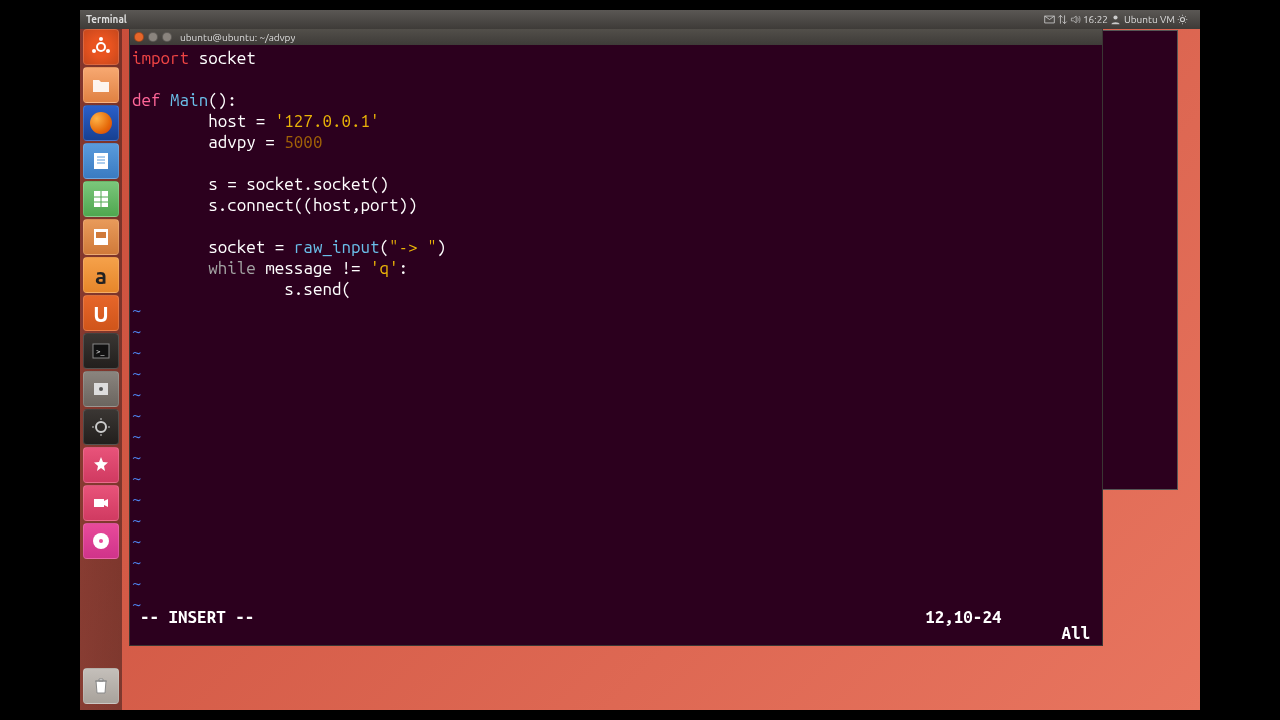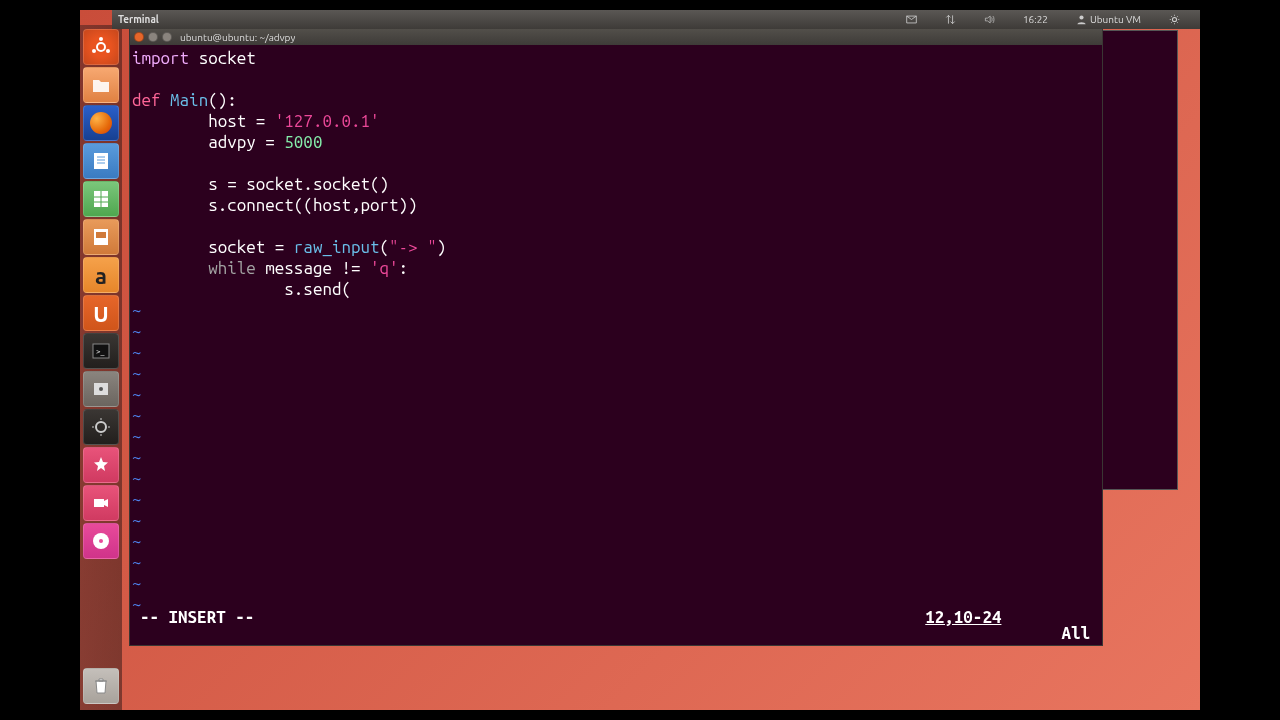--- a/index.html
+++ b/index.html
@@ -24,29 +24,28 @@
   top: 10px;
   left: 80px;
   right: 80px;
   height: 19px;
   background: linear-gradient(#5a5754, #3e3b38);
   display: flex;
   align-items: center;
   color: #ddd;
   font-size: 10px;
   z-index: 10;
-  margin-left: 32px;
 }
 .top-panel-left { padding-left: 6px; font-weight: bold; }
 .top-panel-right {
   margin-left: auto;
   display: flex;
   align-items: flex-start;
-  gap: 28px;
-  padding-right: 20px;
+  gap: 2px;
+  padding-right: 12px;
 }
 .top-panel-right span { display: inline-flex; align-items: center; gap: 3px; }
 .launcher {
   position: absolute;
   top: 25px;
   left: 80px;
   width: 42px;
   height: 685px;
   background: linear-gradient(90deg, rgba(60,30,30,0.5), rgba(40,20,20,0.5));
   display: flex;
@@ -128,37 +127,37 @@
   flex: 1;
   background: #2c001e;
   padding: 2px 2px;
   font-family: 'Ubuntu Mono','DejaVu Sans Mono',monospace;
   font-size: 17px;
   line-height: 21px;
   color: #fff;
   white-space: pre;
   position: relative;
 }
-.kw-import { color: #f0abfc; }
+.kw-import { color: #ef4444; }
 .kw-def { color: #ff6699; }
 .kw-while { color: #a3a3a3; }
 .fn-name { color: #6abfea; }
-.str { color: #ec4899; }
-.num-red { color: #86efac; }
+.str { color: #eab308; }
+.num-red { color: #a16207; }
 .tilde { color: #4d7fea; }
 .statusline {
   position: absolute;
   bottom: 2px; left: 2px; right: 2px;
   display: flex;
   font-weight: bold;
   color: #fff;
 }
 .statusline .mode { flex: 0 0 auto; margin-left: 8px; }
 .statusline .spacer { flex: 1; }
-.statusline .pos { flex: 0 0 auto; padding-right: 60px; text-decoration: underline; }
+.statusline .pos { flex: 0 0 auto; padding-right: 60px; }
 .statusline .all { flex: 0 0 auto; padding-right: 10px; margin-top: 16px; }
 
 .icon-svg { width: 11px; height: 11px; fill: #ccc; }
 </style>
 </head>
 <body>
 
 <div class="outer-frame"></div>
 
 <div class="top-panel">

